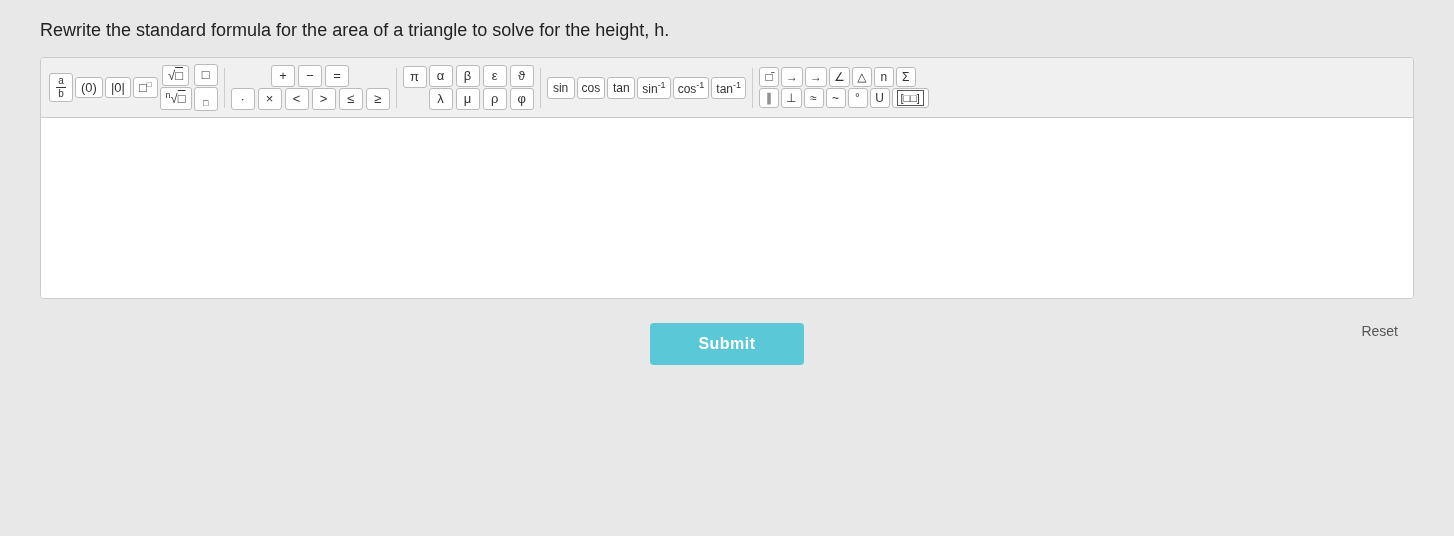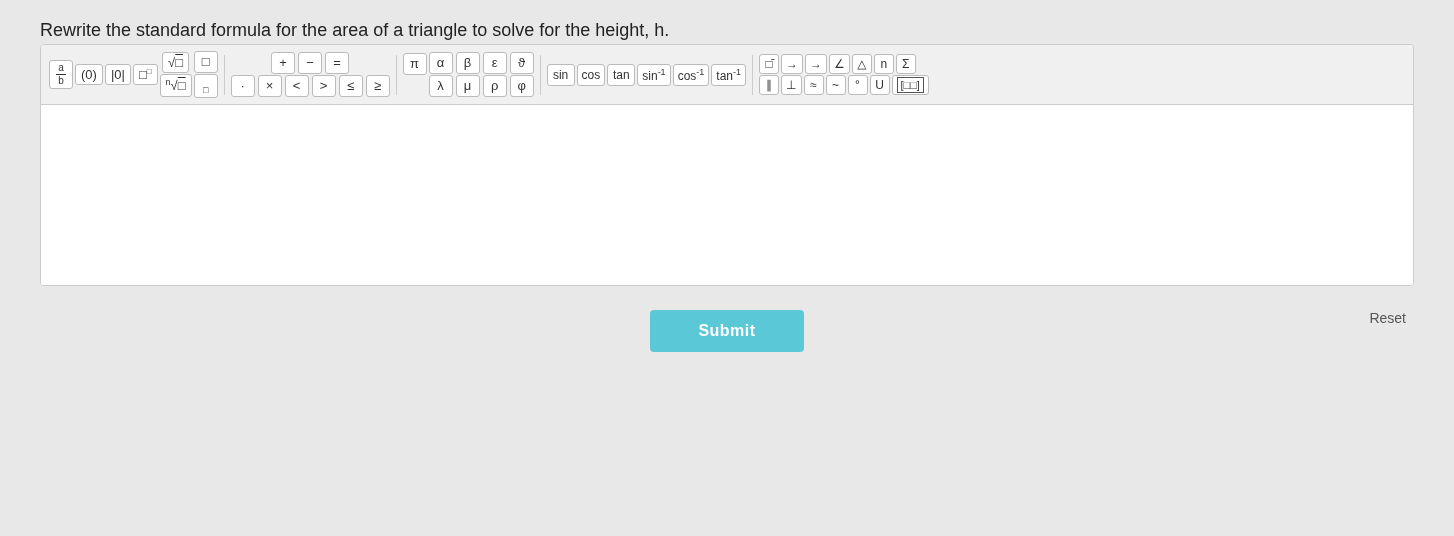--- a/index.html
+++ b/index.html
@@ -13,21 +13,21 @@
       justify-content: center;
       padding: 20px 40px;
     }
     .page-container {
       width: 100%;
       background: #e8e8e8;
     }
     .question-text {
       font-size: 18px;
       color: #222;
-      margin-bottom: 3px;
+      margin-bottom: 16px;
       font-weight: 400;
     }
     .math-editor-wrapper {
       background: #f5f5f5;
       border: 1px solid #ccc;
       border-radius: 4px;
       overflow: hidden;
       margin-bottom: 24px;
     }
     .toolbar {
@@ -165,21 +165,21 @@
     }
     .bottom-actions {
       display: flex;
       justify-content: center;
       align-items: flex-start;
       margin-top: 12px;
       position: relative;
     }
     .reset-link {
       position: absolute;
-      right: 8px;
+      right: 16px;
       color: #555;
       font-size: 14px;
       cursor: pointer;
       background: none;
       border: none;
     }
   </style>
 </head>
 <body>
 

